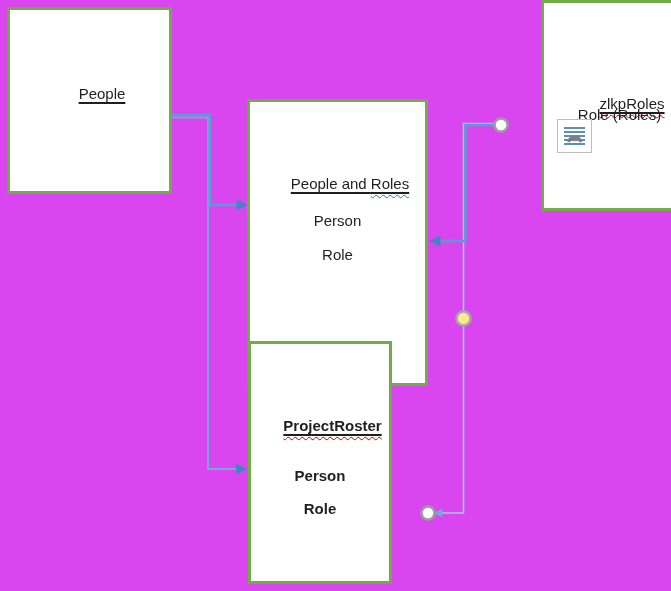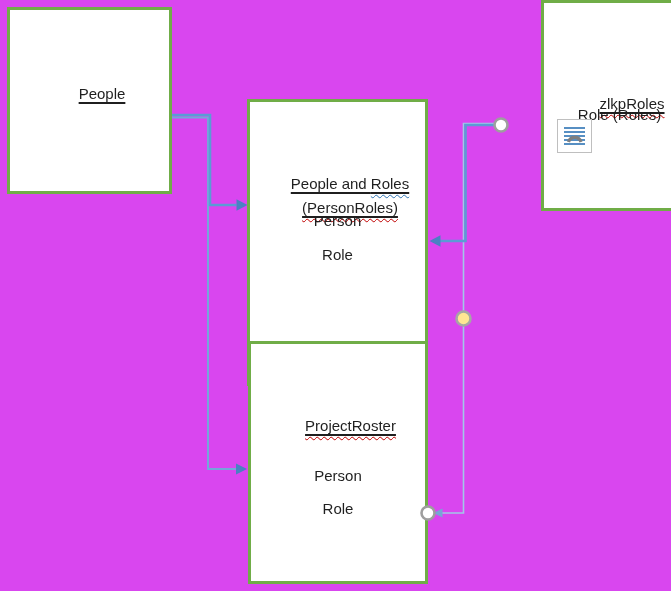--- a/index.html
+++ b/index.html
@@ -71,23 +71,20 @@
   <div class="entity" style="left:7px; top:7px; width:165px; height:187px;">
     <div class="eline" style="top:54px;">
       <span class="u">People</span>
     </div>
   </div>
 
   <div class="entity" style="left:247px; top:99px; width:181px; height:287px;">
     <div class="eline" style="top:52px;">
       <span class="u"><span>People and </span><span class="sq-blue">Roles</span></span>
     </div>
-    <div class="eline" style="top:76px;">
-      <span class="u"><span class="sq-red">(PersonRoles)</span></span>
-    </div>
     <div class="eline" style="top:109px;">Person</div>
     <div class="eline" style="top:143px;">Role</div>
   </div>
 
   <div class="entity" style="left:501px; top:0; width:157px; height:211px;margin-left:40px;">
     <div class="eline" style="top:71px;">
       <span class="u"><span class="sq-red">zlkpRoles</span></span>
     </div>
     <div class="eline" style="top:102px;">Role (Roles)</div>
 
@@ -96,21 +93,21 @@
         <line x1="6" y1="8" x2="27" y2="8" stroke="#2E74B5" stroke-width="1.6"></line>
         <line x1="6" y1="12" x2="27" y2="12" stroke="#2E74B5" stroke-width="1.6"></line>
         <line x1="6" y1="16" x2="27" y2="16" stroke="#2E74B5" stroke-width="1.6"></line>
         <line x1="6" y1="20" x2="27" y2="20" stroke="#2E74B5" stroke-width="1.6"></line>
         <line x1="6" y1="24" x2="27" y2="24" stroke="#2E74B5" stroke-width="1.6"></line>
         <path d="M10.5 22 A 6.5 6.5 0 0 1 23 22" fill="none" stroke="#7F7F7F" stroke-width="3.2"></path>
       </svg>
     </div>
   </div>
 
-  <div class="entity" style="left:248px; top:341px; width:180px; height:243px;">
+  <div class="entity" style="left:248px; top:341px; width:144px; height:243px;font-weight:bold;">
     <div class="eline" style="top:52px;">
       <span class="u"><span class="sq-red">ProjectRoster</span></span>
     </div>
     <div class="eline" style="top:122px;">Person</div>
     <div class="eline" style="top:155px;">Role</div>
   </div>
 
   <svg id="overlay" viewBox="0 0 671 591">
 
     <path d="M172 117.5 H208 V469 H236" fill="none" stroke="#74A7DA" stroke-width="2"></path>

